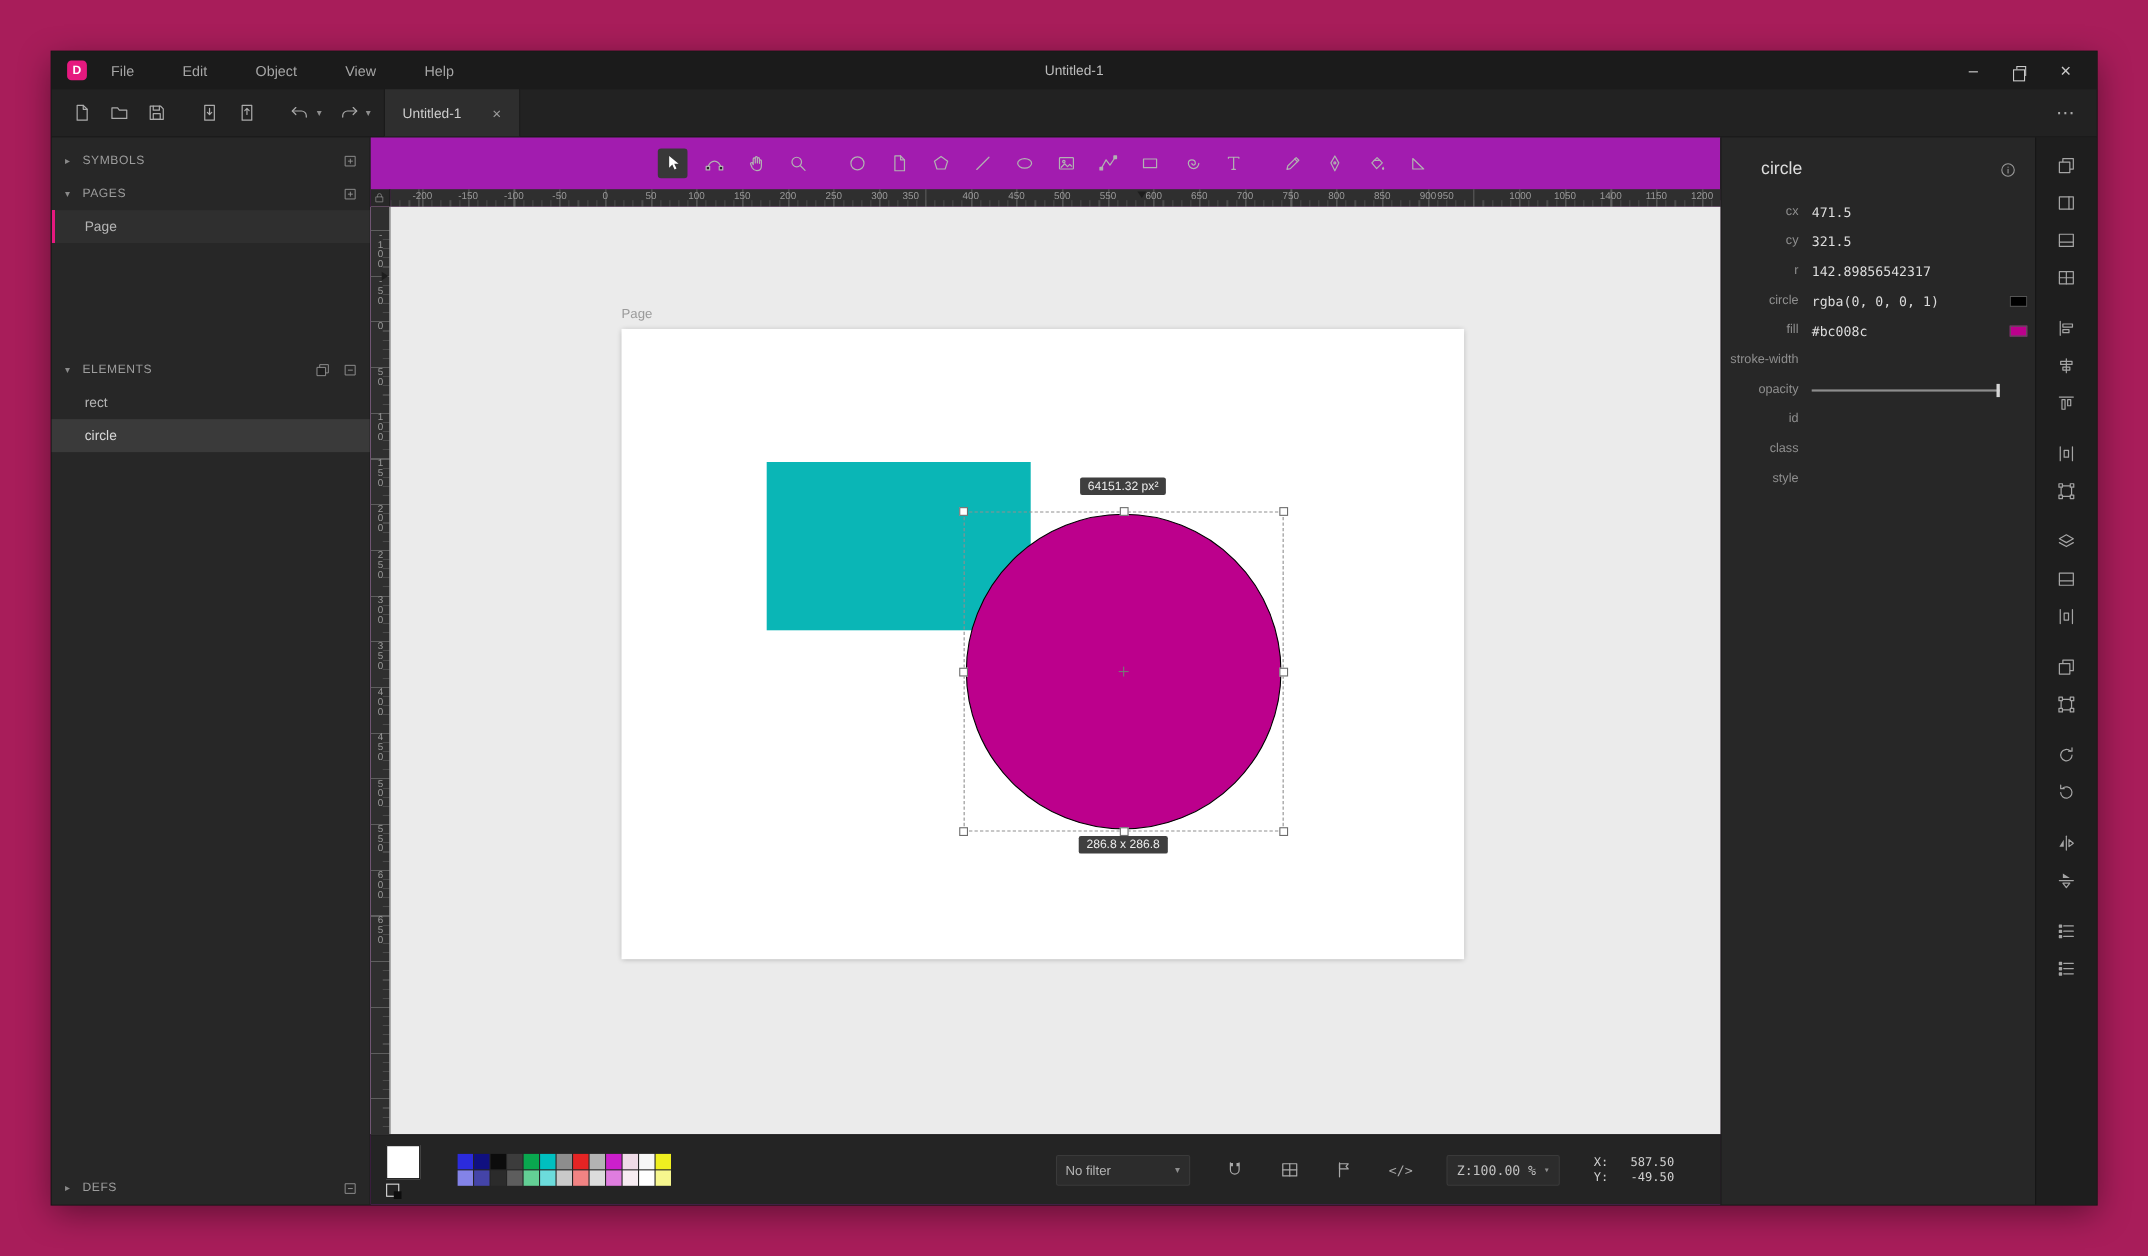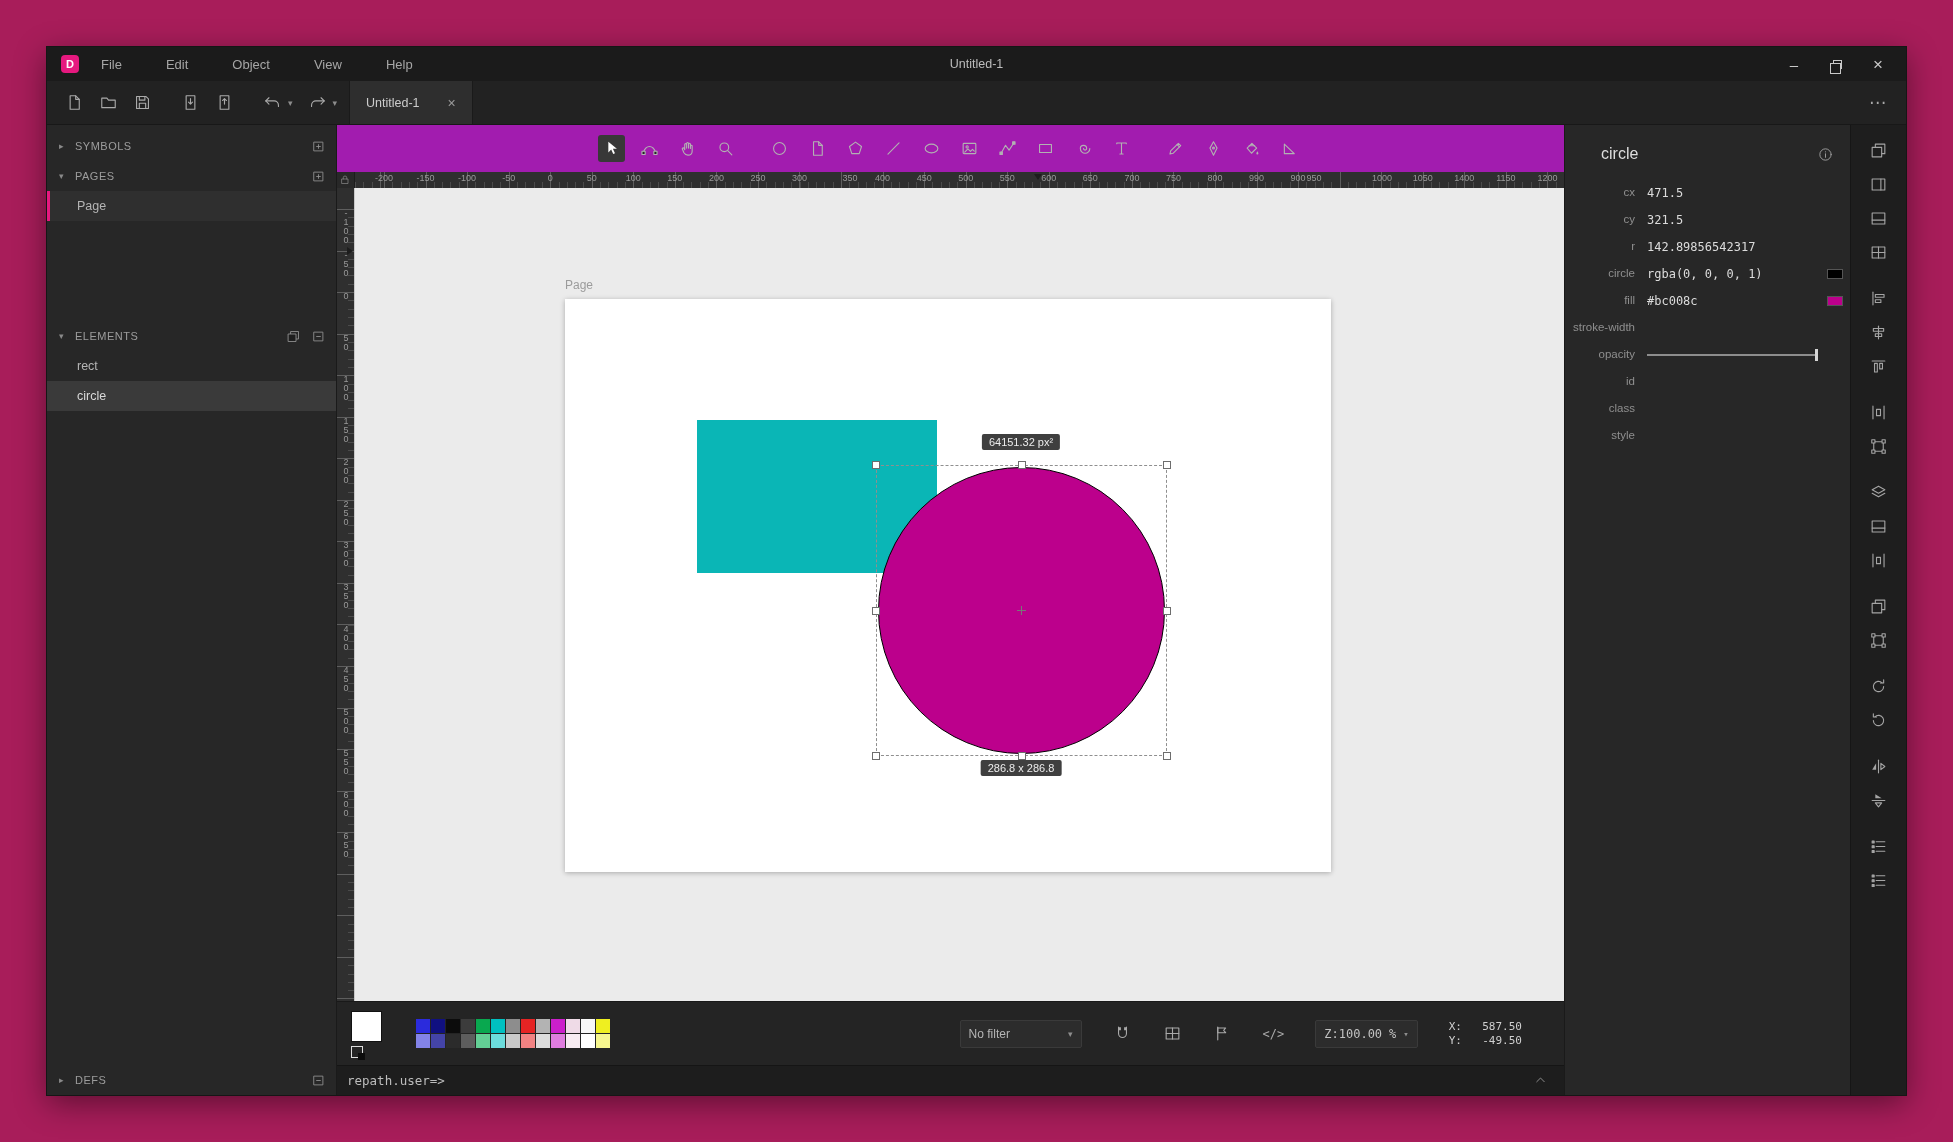--- a/index.html
+++ b/index.html
@@ -373,31 +373,31 @@
               <div class="hlabel" style="left: 70.55px;">-150</div>
               <div class="hlabel" style="left: 112.1px;">-100</div>
               <div class="hlabel" style="left: 153.65px;">-50</div>
               <div class="hlabel" style="left: 195.2px;">0</div>
               <div class="hlabel" style="left: 236.75px;">50</div>
               <div class="hlabel" style="left: 278.3px;">100</div>
               <div class="hlabel" style="left: 319.85px;">150</div>
               <div class="hlabel" style="left: 361.4px;">200</div>
               <div class="hlabel" style="left: 402.95px;">250</div>
               <div class="hlabel" style="left: 444.5px;">300</div>
-              <div class="hlabel" style="left: 495px;">350</div>
+              <div class="hlabel" style="left: 473px;">350</div>
               <div class="hlabel" style="left: 527.6px;">400</div>
               <div class="hlabel" style="left: 569.15px;">450</div>
               <div class="hlabel" style="left: 610.7px;">500</div>
               <div class="hlabel" style="left: 652.25px;">550</div>
               <div class="hlabel" style="left: 693.8px;">600</div>
               <div class="hlabel" style="left: 735.35px;">650</div>
               <div class="hlabel" style="left: 776.9px;">700</div>
               <div class="hlabel" style="left: 818.45px;">750</div>
               <div class="hlabel" style="left: 860px;">800</div>
-              <div class="hlabel" style="left: 901.55px;">990</div>
+              <div class="hlabel" style="left: 901.55px;">850</div>
               <div class="hlabel" style="left: 943.1px;">900</div>
               <div class="hlabel" style="left: 959px;">950</div>
               <div class="hlabel" style="left: 1027px;">1000</div>
               <div class="hlabel" style="left: 1067.75px;">1050</div>
               <div class="hlabel" style="left: 1109.3px;">1400</div>
               <div class="hlabel" style="left: 1150.85px;">1150</div>
               <div class="hlabel" style="left: 1192.4px;">1200</div>
               <div class="hmarker"></div>
             </div>
         </div>
@@ -538,28 +538,20 @@
                 <span>X:</span>
                 <span class="val">587.50</span>
               </div>
             <div class="row">
                 <span>Y:</span>
                 <span class="val">-49.50</span>
               </div>
           </div>
         </div>
 
-        <div class="console">
-          <span class="prompt mono">repath.user=&gt;</span>
-          <span class="console-caret">
-              <svg viewBox="0 0 24 24" fill="none" stroke="currentColor" stroke-width="1.4" stroke-linecap="round" stroke-linejoin="round">
-                <path d="M6 14l6-6 6 6"></path>
-              </svg>
-            </span>
-        </div>
       </div>
 
       <aside class="props">
         <div class="props-header">
           <span class="props-title">circle</span>
           <span class="info-btn">
               <svg viewBox="0 0 24 24" fill="none" stroke="currentColor" stroke-width="1.4" stroke-linecap="round" stroke-linejoin="round">
                 <circle cx="12" cy="12" r="8"></circle>
                 <path d="M12 8.2v.2M12 11v5"></path>
               </svg>

